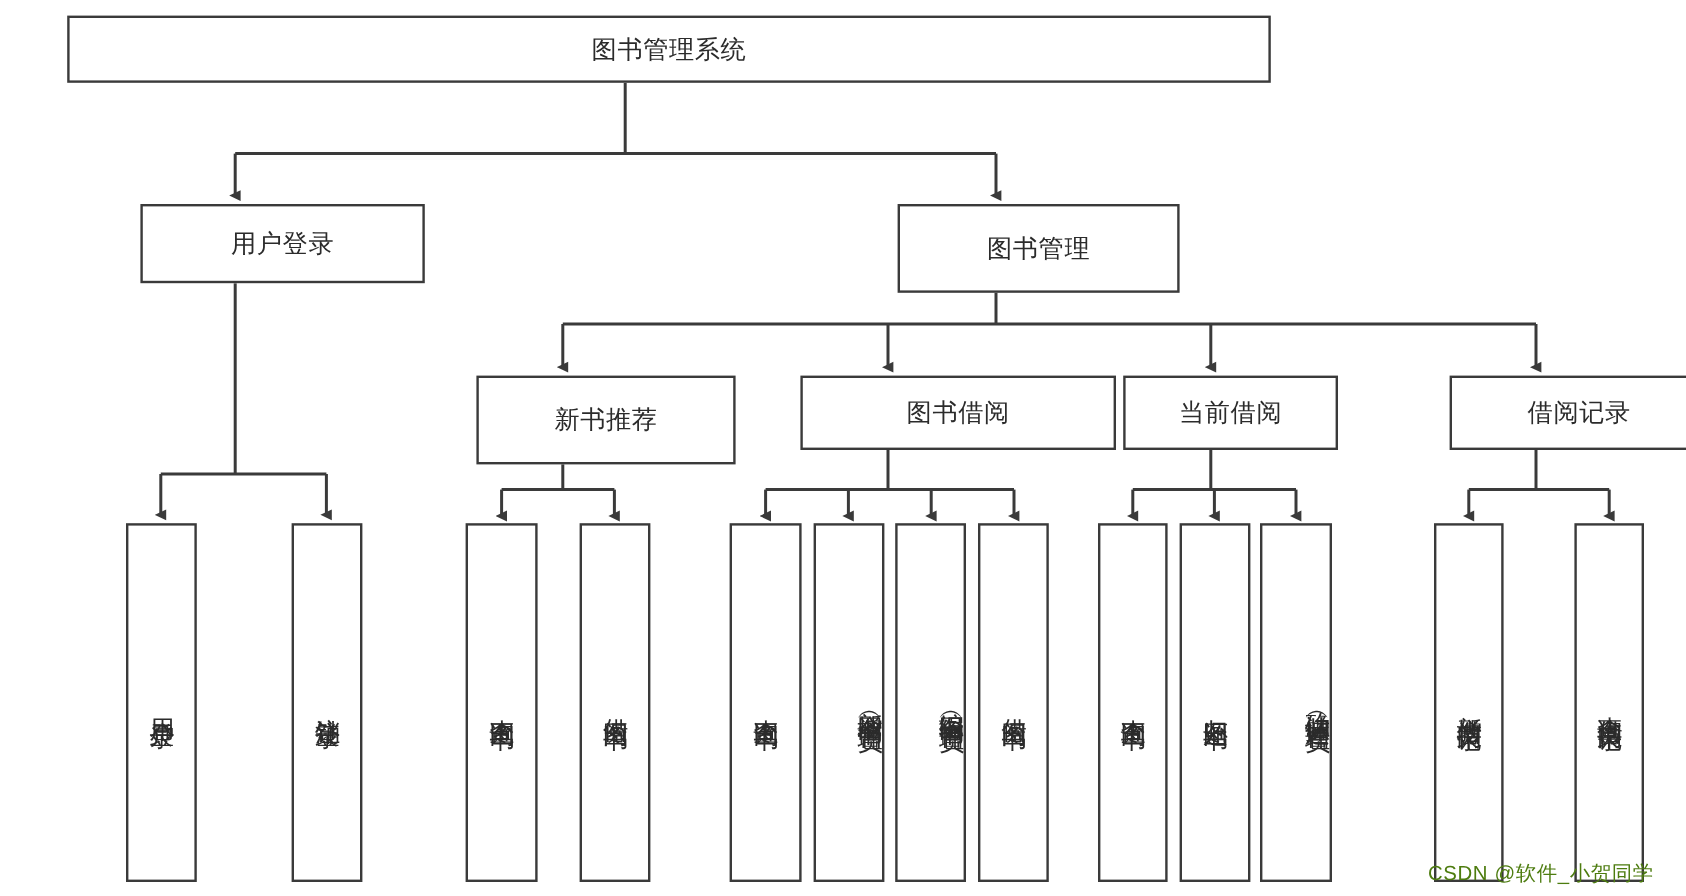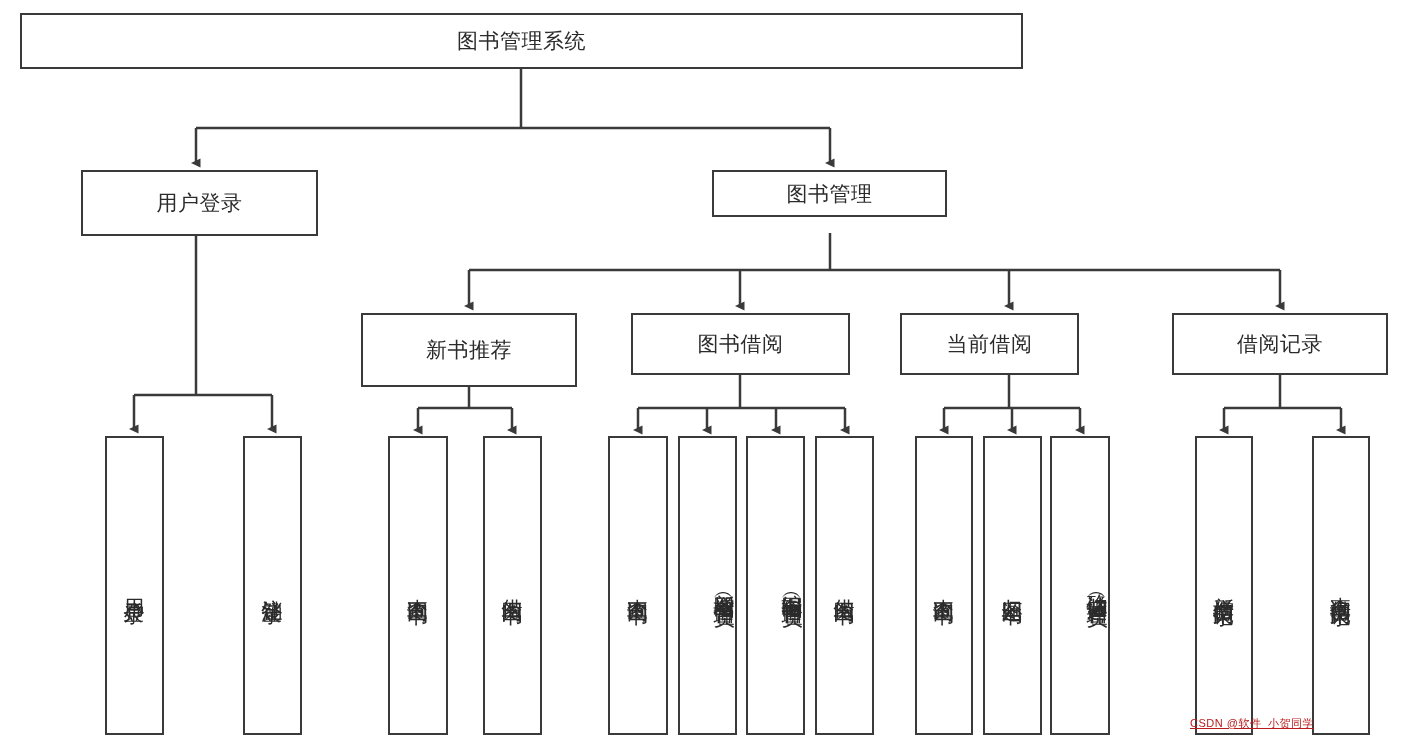--- a/index.html
+++ b/index.html
@@ -29,43 +29,43 @@
     border: 2px solid #3a3a3a;
     background: #ffffff;
     display: flex;
     align-items: center;
     justify-content: center;
     color: #2b2b2b;
   }
   .node.horizontal {
     font-size: 21px;
     letter-spacing: 0.5px;
+    margin-left: 36px;
   }
   .node.vertical {
     writing-mode: vertical-rl;
     text-orientation: upright;
     font-size: 21px;
     letter-spacing: 2px;
     line-height: 1;
     padding-top: 6px;
     padding-bottom: 6px;
     align-items: center;
     justify-content: center;
     white-space: nowrap;
   }
   .node.vertical.top-aligned {
     align-items: flex-start;
   }
   .watermark {
     position: absolute;
-    font-size: 11px;
-    color: #b91c1c;
+    font-size: 17px;
+    color: #4d7c0f;
     white-space: nowrap;
     letter-spacing: 0.5px;
-    text-decoration: underline;
   }
 </style>
 </head>
 <body>
 
 <div id="canvas">
 
   <svg class="lines" viewBox="0 0 1405 747">
     <defs>
       <marker id="arrow" markerWidth="10" markerHeight="10" refX="5" refY="5" orient="auto" markerUnits="userSpaceOnUse">
@@ -112,24 +112,24 @@
       <path d="M1280,375 L1280,408"></path>
       <path d="M1224,408 L1341,408"></path>
       <path d="M1224,408 L1224,430" marker-end="url(#arrow)"></path>
       <path d="M1341,408 L1341,430" marker-end="url(#arrow)"></path>
     </g>
   </svg>
 
   <div class="node horizontal" style="left:20px; top:13px; width:1003px; height:56px;">图书管理系统</div>
 
   <div class="node horizontal" style="left:81px; top:170px; width:237px; height:66px;">用户登录</div>
-  <div class="node horizontal" style="left:712px; top:170px; width:235px; height:47px;">图书管理</div>
+  <div class="node horizontal" style="left:712px; top:170px; width:235px; height:74px;">图书管理</div>
 
   <div class="node horizontal" style="left:361px; top:313px; width:216px; height:74px;">新书推荐</div>
-  <div class="node horizontal" style="left:631px; top:313px; width:219px; height:62px;">图书借阅</div>
+  <div class="node horizontal" style="left:631px; top:313px; width:263px; height:62px;">图书借阅</div>
   <div class="node horizontal" style="left:900px; top:313px; width:179px; height:62px;">当前借阅</div>
   <div class="node horizontal" style="left:1172px; top:313px; width:216px; height:62px;">借阅记录</div>
 
   <div class="node vertical" style="left:105px; top:436px; width:59px; height:299px;">用户登录</div>
   <div class="node vertical" style="left:243px; top:436px; width:59px; height:299px;">注销登录</div>
 
   <div class="node vertical" style="left:388px; top:436px; width:60px; height:299px;">查询图书</div>
   <div class="node vertical" style="left:483px; top:436px; width:59px; height:299px;">借阅图书</div>
 
   <div class="node vertical" style="left:608px; top:436px; width:60px; height:299px;">查询图书</div>

